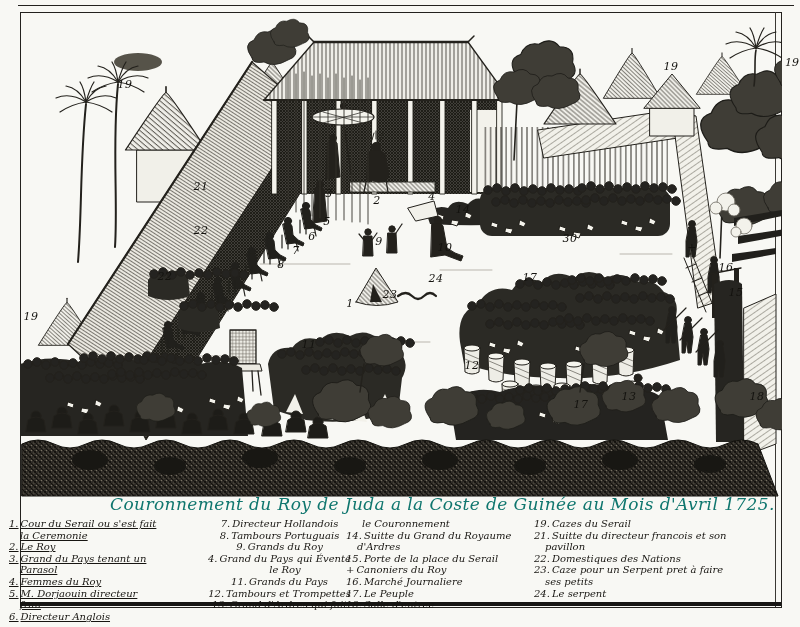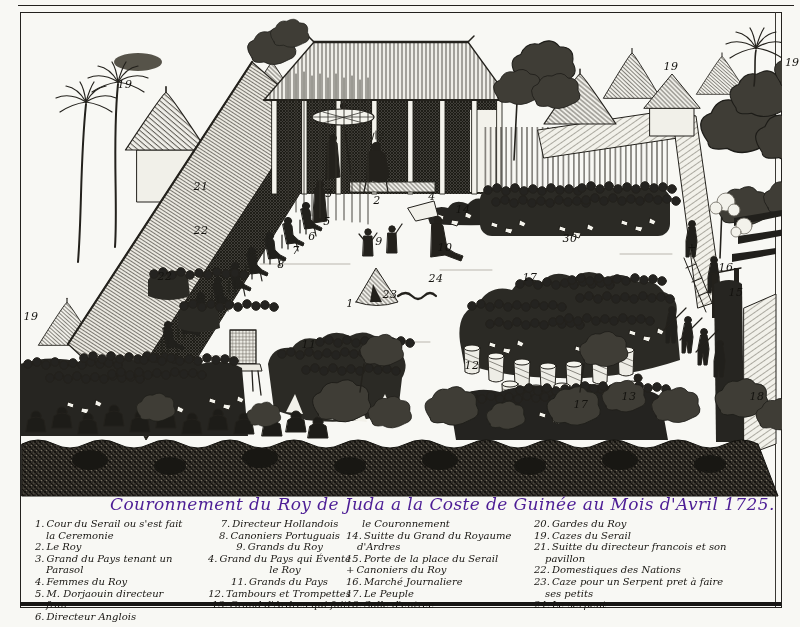--- a/index.html
+++ b/index.html
@@ -24,24 +24,24 @@
     letter-spacing:.5px;pointer-events:none;
   }
   .plate-number{
     position:absolute;left:785px;top:56px;
     font:italic 11px "DejaVu Serif", serif;color:#14130f;
   }
   
   .title{
     position:absolute;left:110px;top:494px;width:660px;
     text-align:center;white-space:nowrap;
-    font:italic 17px "DejaVu Serif", serif;letter-spacing:.4px;color:#4c1d95;
+    font:italic 17px "DejaVu Serif", serif;letter-spacing:.4px;color:#0f766e;
   }
   .lg{position:absolute;top:518px;font:italic 10px "DejaVu Serif", serif;color:#171511;line-height:11.6px;}
-  #c1{left:35px;width:152px;}
+  #c1{left:9px;width:152px;text-decoration:underline;}
   #c2{left:202px;width:155px;text-align:center;}
   #c3{left:346px;width:184px;}
   #c4{left:534px;width:206px;}
   .entry{padding-left:11px;text-indent:-11px;}
   .entry.cont{padding-left:16px;text-indent:0;}
   .entry .num{padding-right:2px;}
 </style>
 </head>
 <body>
 
@@ -500,40 +500,39 @@
     <div class="entry"><span class="num">1.</span><span>Cour du Serail ou s'est fait la Ceremonie</span></div>
     <div class="entry"><span class="num">2.</span><span>Le Roy</span></div>
     <div class="entry"><span class="num">3.</span><span>Grand du Pays tenant un Parasol</span></div>
     <div class="entry"><span class="num">4.</span><span>Femmes du Roy</span></div>
     <div class="entry"><span class="num">5.</span><span>M. Dorjaouin directeur fran</span></div>
     <div class="entry"><span class="num">6.</span><span>Directeur Anglois</span></div>
   </div>
 
   <div class="lg" id="c2">
     <div class="entry"><span class="num">7.</span><span>Directeur Hollandois</span></div>
-    <div class="entry"><span class="num">8.</span><span>Canoniers Portuguais</span></div>
+    <div class="entry"><span class="num">8.</span><span>Tambours Portuguais</span></div>
     <div class="entry"><span class="num">9.</span><span>Grands du Roy</span></div>
     <div class="entry"><span class="num">4.</span><span>Grand du Pays qui Évente le Roy</span></div>
     <div class="entry"><span class="num">11.</span><span>Grands du Pays</span></div>
     <div class="entry"><span class="num">12.</span><span>Tambours et Trompettes</span></div>
     <div class="entry"><span class="num">13.</span><span>Grand d'Ardres qui fait</span></div>
   </div>
 
   <div class="lg" id="c3">
     <div class="entry cont"><span>le Couronnement</span></div>
     <div class="entry"><span class="num">14.</span><span>Suitte du Grand du Royaume d'Ardres</span></div>
     <div class="entry"><span class="num">15.</span><span>Porte de la place du Serail</span></div>
     <div class="entry"><span class="num">+</span><span>Canoniers du Roy</span></div>
     <div class="entry"><span class="num">16.</span><span>Marché Journaliere</span></div>
     <div class="entry"><span class="num">17.</span><span>Le Peuple</span></div>
     <div class="entry"><span class="num">18.</span><span>Salle d'entree</span></div>
   </div>
 
   <div class="lg" id="c4">
-    <div class="entry"><span class="num">20.</span><span>Gardes du Roy</span></div>
     <div class="entry"><span class="num">19.</span><span>Cazes du Serail</span></div>
     <div class="entry"><span class="num">21.</span><span>Suitte du directeur francois et son pavillon</span></div>
     <div class="entry"><span class="num">22.</span><span>Domestiques des Nations</span></div>
     <div class="entry"><span class="num">23.</span><span>Caze pour un Serpent pret à faire ses petits</span></div>
     <div class="entry"><span class="num">24.</span><span>Le serpent</span></div>
   </div>
 
 </div>
 
 </body></html>

